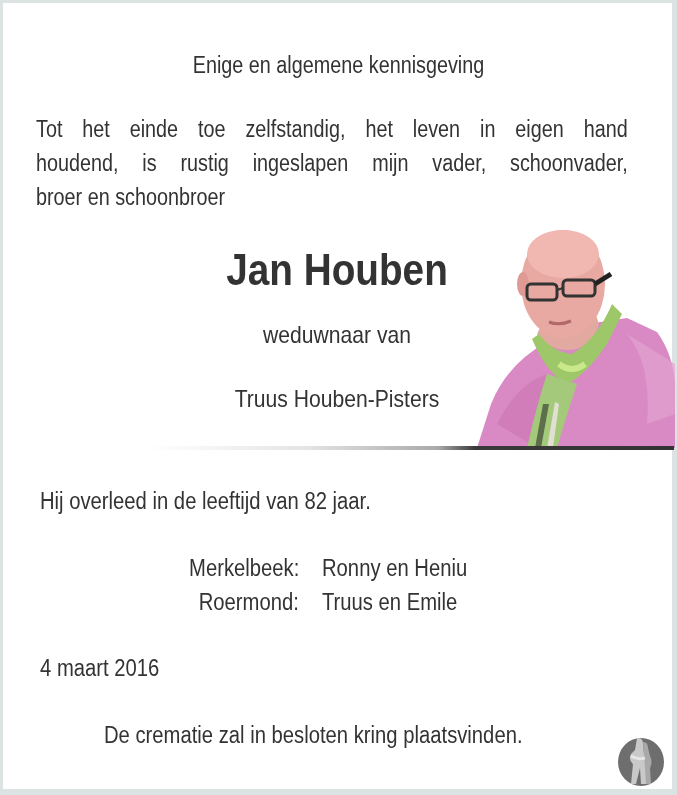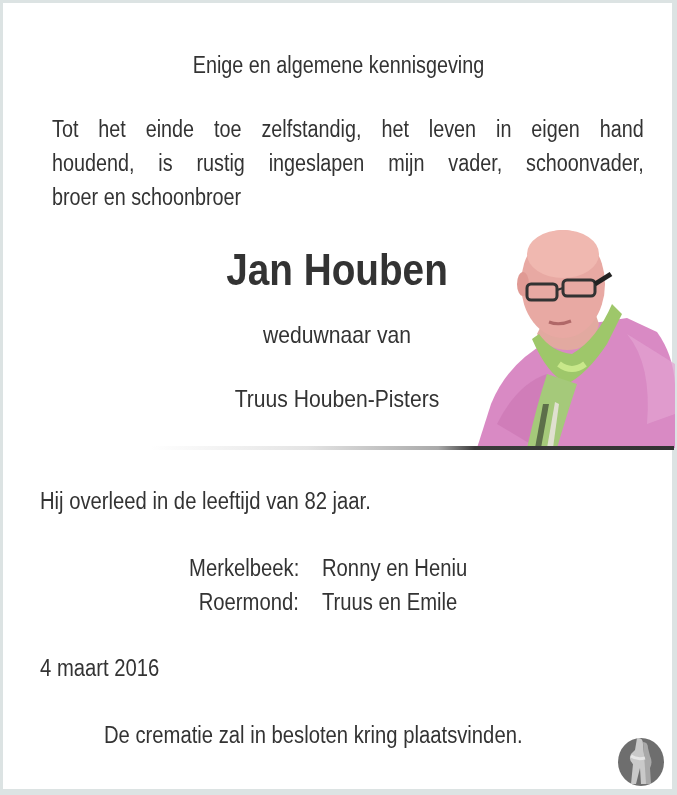--- a/index.html
+++ b/index.html
@@ -3,21 +3,21 @@
 <meta charset="utf-8">
 <style>
   html, body { margin:0; padding:0; }
   body { width:677px; height:795px; background:#dce3e3; position:relative; overflow:hidden;
          font-family:"Liberation Sans", sans-serif; color:#333; }
   .card { position:absolute; left:3px; top:3px; width:669px; height:786px; background:#fff; }
   .t { position:absolute; font-family:"Liberation Sans", sans-serif; font-size:23px; color:#333;
        transform:scaleX(0.86); transform-origin:left top; white-space:nowrap; letter-spacing:0; }
   .center { text-align:center; }
   #header { left:0; width:677px; top:52px; transform-origin:center top; }
-  .intro { position:absolute; left:52px; top:112px; width:592px; font-size:23px; line-height:34px;
+  .intro { position:absolute; left:36px; top:112px; width:592px; font-size:23px; line-height:34px;
            text-align:justify; color:#333; }
   .intro span { display:block; }
   .name { position:absolute; left:197px; width:280px; top:245px; text-align:center;
           font-size:44px; font-weight:bold; color:#333; transform:scaleX(0.88); transform-origin:center top; }
   .sub1 { position:absolute; left:197px; width:280px; top:321px; text-align:center; font-size:24px;
           transform:scaleX(0.88); transform-origin:center top; color:#333; }
   .sub2 { position:absolute; left:197px; width:280px; top:385px; text-align:center; font-size:24px;
           transform:scaleX(0.88); transform-origin:center top; color:#333; }
   .photo { position:absolute; left:477px; top:224px; width:198px; height:224px; }
   .rule { position:absolute; left:150px; top:446px; width:524px; height:4px;

